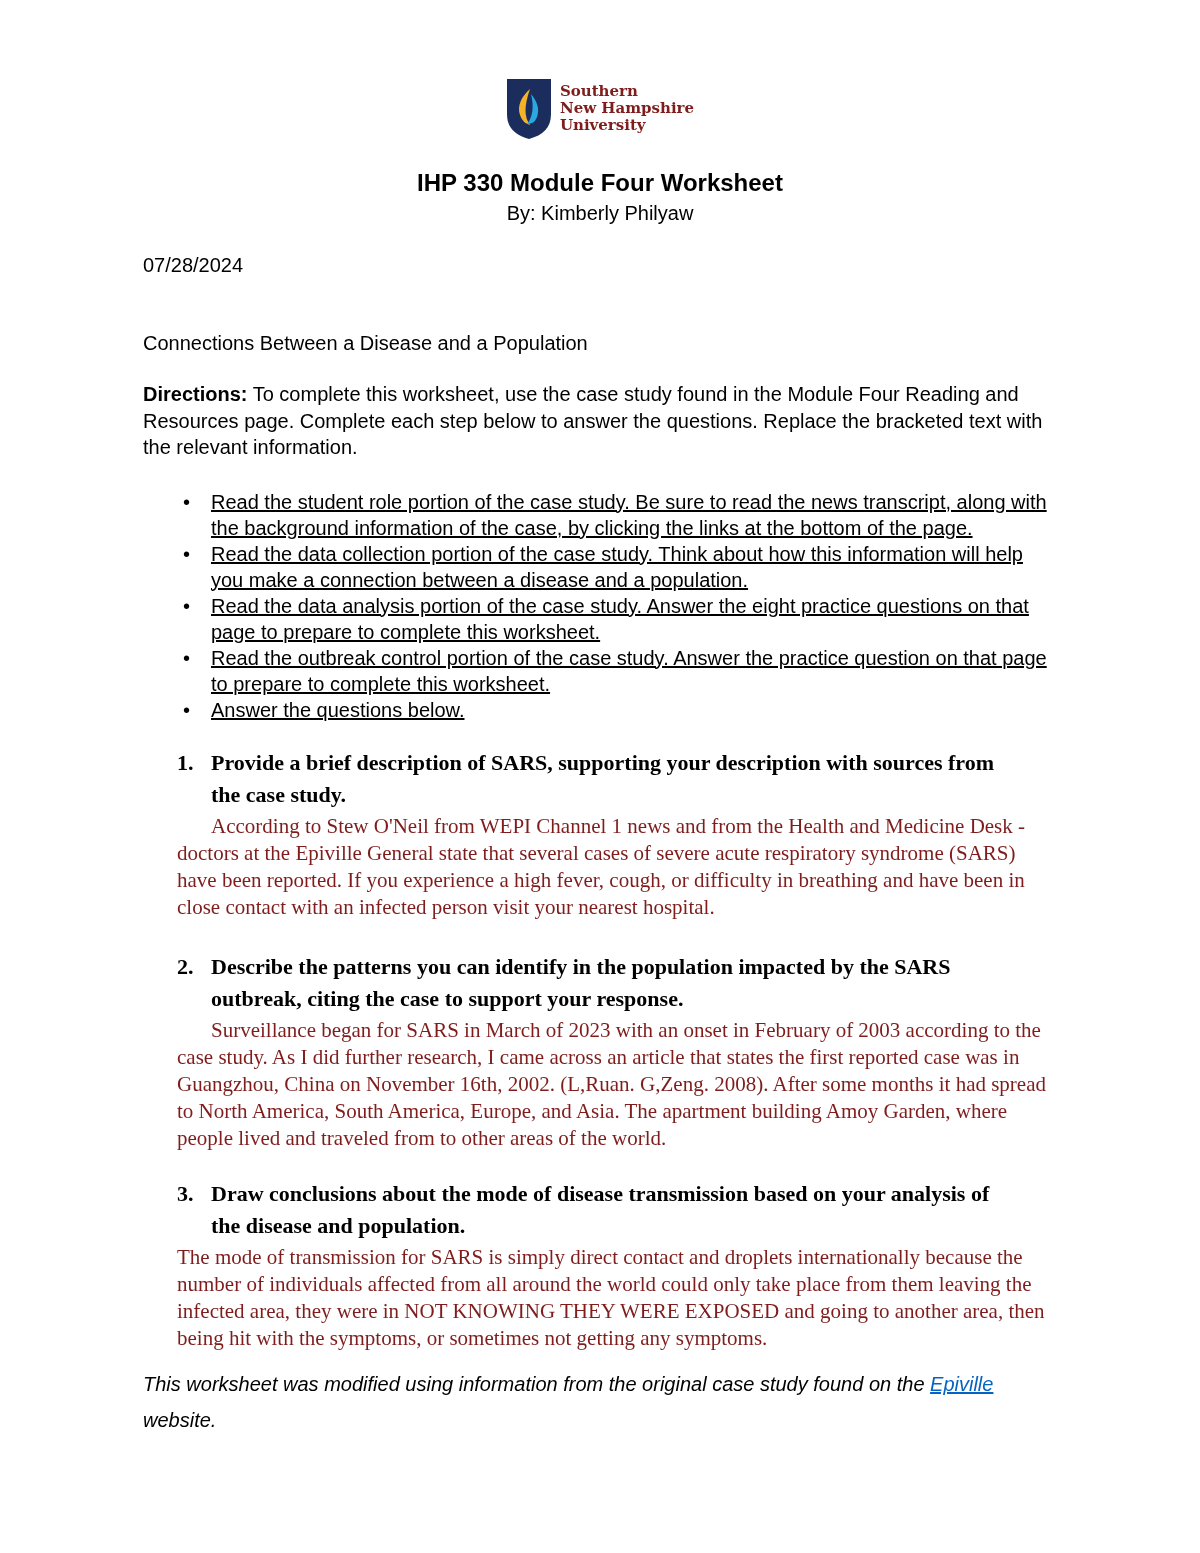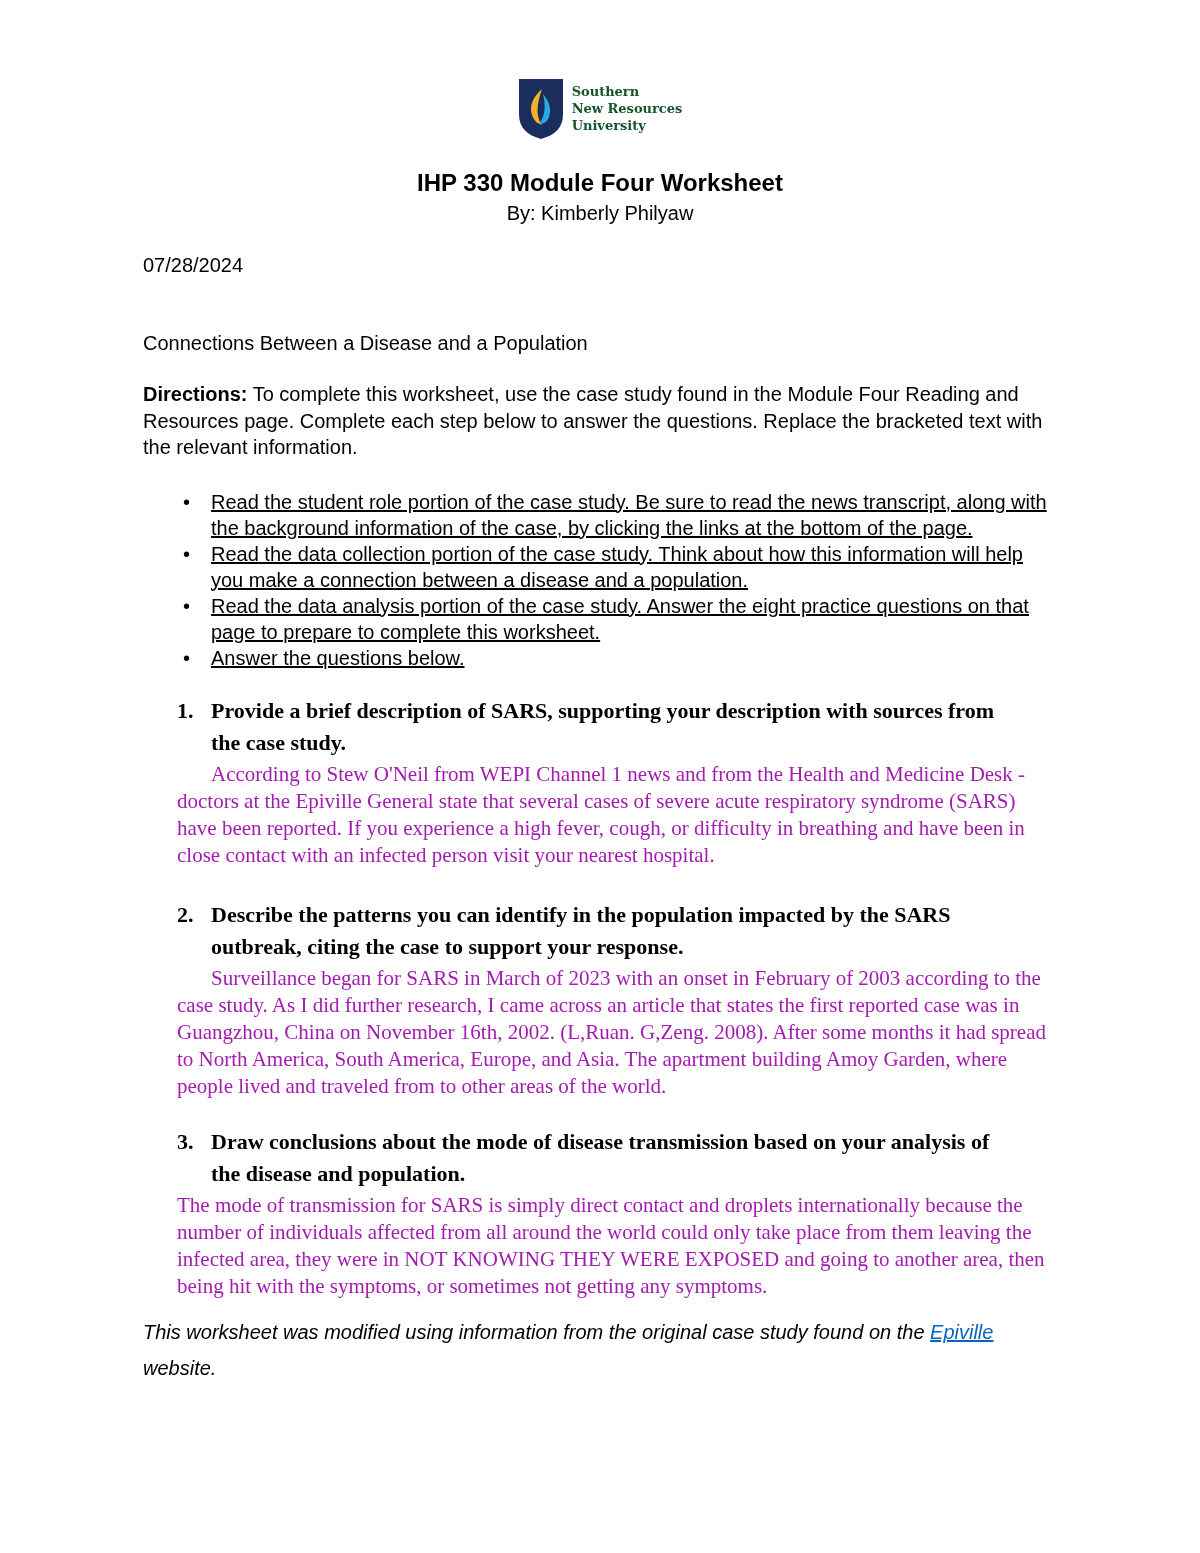--- a/index.html
+++ b/index.html
@@ -9,22 +9,22 @@
     overflow: hidden;
     font-family: "Liberation Sans", sans-serif;
     color: #000;
   }
   .page { padding: 78px 143px 0 143px; box-sizing: border-box; }
 
   
   .logo-block { display: flex; justify-content: center; align-items: flex-start; gap: 8px; }
   .wordmark {
     font-family: "DejaVu Serif", serif;
-    font-weight: 700; font-size: 13px; line-height: 17px;
-    color: #14532d; padding-top: 5px;
+    font-weight: 700; font-size: 15px; line-height: 17px;
+    color: #7f1d1d; padding-top: 5px;
   }
 
   
   .title {
     text-align: center; font-weight: 700; font-size: 24px; line-height: 26px;
     margin: 26px 0 0 0;
   }
   .byline { text-align: center; font-size: 20px; line-height: 24px; margin: 5px 0 0 0; }
   .docdate { font-size: 20px; line-height: 24px; margin: 28px 0 0 0; }
 
@@ -50,21 +50,21 @@
   .qa.third { margin-top: 26px; }
   .q-heading {
     position: relative; padding-left: 34px;
     font-family: "Liberation Serif", serif;
     font-weight: 700; font-size: 22px; line-height: 32px;
     max-width: 800px;
   }
   .q-num { position: absolute; left: 0; top: 0; }
   .answer {
     font-family: "Liberation Serif", serif;
-    font-size: 21px; line-height: 27px; color: #a21caf;
+    font-size: 21px; line-height: 27px; color: #7f1d1d;
     margin: 2px 0 0 0; max-width: 880px;
   }
   .answer.first-indent { text-indent: 34px; }
 
   
   .doc-footer {
     font-style: italic; font-size: 20px; line-height: 36px;
     margin: 14px 0 0 0; max-width: 914px;
   }
   .doc-footer a { color: #0563c1; text-decoration: underline; font-style: italic; text-align: right; }
@@ -77,37 +77,38 @@
   <header class="logo-block">
     <span>
       <svg width="46" height="62" viewBox="0 0 46 62" aria-hidden="true">
         <path d="M23,1 L45,1 L45,36 C45,50 37,57 23,61 C9,57 1,50 1,36 L1,1 Z" fill="#1b2d5c"></path>
         <path d="M24,11 C15,19 11,28 14,37 C16,43 20,46 24,47 C18,39 18,28 24,11 Z" fill="#f5b226"></path>
         <path d="M25,16 C31,23 34,31 31,39 C29,44 26,46 21,46 C27,39 28,28 25,16 Z" fill="#2aa9e0"></path>
       </svg>
     </span>
     <div class="wordmark">
       <div>Southern</div>
-      <div>New Resources</div>
+      <div>New Hampshire</div>
       <div>University</div>
     </div>
   </header>
 
   <h1 class="title">IHP 330 Module Four Worksheet</h1>
   <p class="byline">By: Kimberly Philyaw</p>
   <p class="docdate">07/28/2024</p>
 
   <h2 class="section-heading">Connections Between a Disease and a Population</h2>
 
   <p class="directions"><b>Directions:</b> <span>To complete this worksheet, use the case study found in the Module Four Reading and Resources page. Complete each step below to answer the questions. Replace the bracketed text with the relevant information.</span></p>
 
   <ul class="instructions">
     <li>Read the student role portion of the case study. Be sure to read the news transcript, along with the background information of the case, by clicking the links at the bottom of the page.</li>
     <li>Read the data collection portion of the case study. Think about how this information will help you make a connection between a disease and a population.</li>
     <li>Read the data analysis portion of the case study. Answer the eight practice questions on that page to prepare to complete this worksheet.</li>
+    <li>Read the outbreak control portion of the case study. Answer the practice question on that page to prepare to complete this worksheet.</li>
     <li>Answer the questions below.</li>
   </ul>
 
   <section class="qa">
     <div class="q-heading">
       <span class="q-num">1.</span>
       <span>Provide a brief description of SARS, supporting your description with sources from the case study.</span>
     </div>
     <p class="answer first-indent">According to Stew O'Neil from WEPI Channel 1 news and from the Health and Medicine Desk - doctors at the Epiville General state that several cases of severe acute respiratory syndrome (SARS) have been reported. If you experience a high fever, cough, or difficulty in breathing and have been in close contact with an infected person visit your nearest hospital.</p>
   </section>

